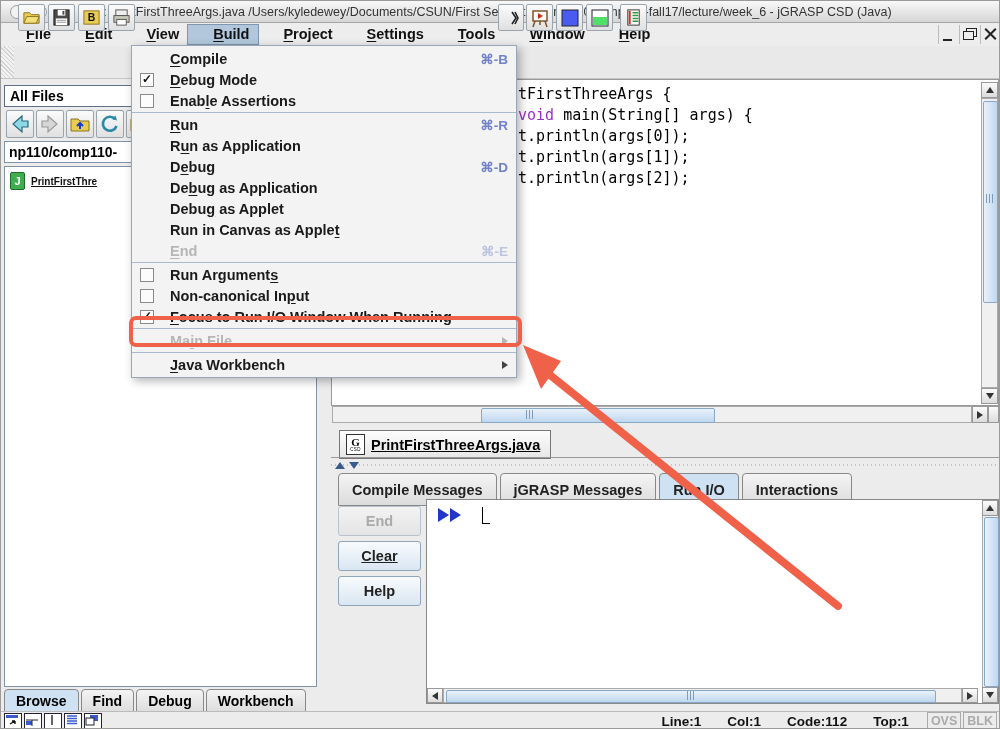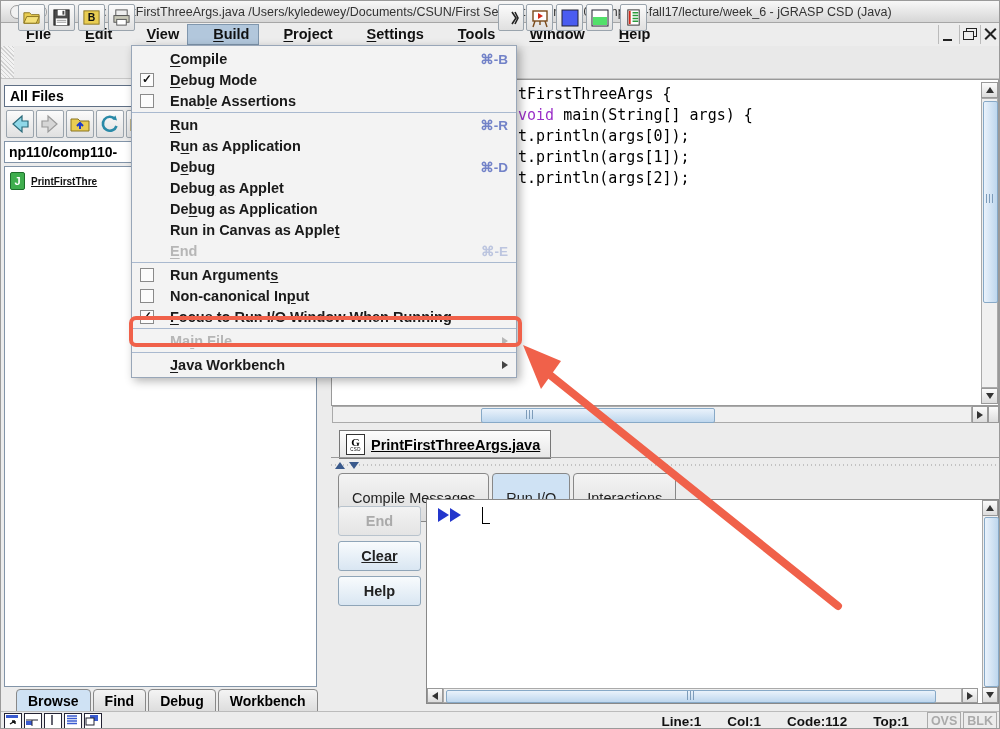--- a/index.html
+++ b/index.html
@@ -77,38 +77,38 @@
   
   .hsplitter{left:330px;top:458px;width:670px;height:13px;background:#ececec;
      background-image:repeating-linear-gradient(90deg,#c2c2c2 0 1px,transparent 1px 4px);
      background-size:100% 2px;background-position:0 5px;background-repeat:no-repeat;}
   .split-tris{left:334px;top:461px;display:flex;gap:4px;position:absolute;}
   .split-tris .t1{border-left:5px solid transparent;border-right:5px solid transparent;border-bottom:7px solid #3a5a8c;}
   .split-tris .t2{border-left:5px solid transparent;border-right:5px solid transparent;border-top:7px solid #3a5a8c;}
 
   
   .btabs{left:337px;top:472px;display:flex;align-items:flex-end;position:absolute;}
-  .btab{height:23px;padding:12px 13px;border:1px solid #888;border-radius:4px 4px 0 0;margin-right:3px;
-        background:linear-gradient(#f4f4f4,#dcdcdc);font-weight:normal;font-size:14.5px;color:#222;
+  .btab{height:23px;padding:4px 13px;border:1px solid #888;border-radius:4px 4px 0 0;margin-right:3px;
+        background:linear-gradient(#f4f4f4,#dcdcdc);font-weight:bold;font-size:14.5px;color:#222;
         display:flex;align-items:center;}
   .btab.sel{background:#cfe2f4;}
   .pbtn{left:337px;width:81px;height:28px;border:1px solid #8fa5b8;border-radius:3px;
         background:linear-gradient(#f8fbfd,#d9e6f2);font-weight:bold;font-size:14.5px;color:#222;
         display:flex;align-items:center;justify-content:center;position:absolute;}
   .pbtn.disabled{color:#aaa;background:linear-gradient(#f3f3f3,#e4e4e4);border-color:#b8c3cd;}
   .io{left:425px;top:498px;width:573px;height:205px;background:#fff;border:1px solid #888;}
   .io-play{left:437px;top:507px;display:flex;gap:1px;position:absolute;}
   .io-play b{border-top:7px solid transparent;border-bottom:7px solid transparent;border-left:11px solid #2336cc;width:0;height:0;display:block;}
   .io-caret{left:481px;top:506px;width:7px;height:16px;border-left:1.5px solid #000;border-bottom:1.5px solid #000;position:absolute;}
 
   
   .stabs{left:3px;top:688px;display:flex;align-items:flex-end;position:absolute;}
   .stab{height:22px;padding:0 11px;border:1px solid #888;border-radius:4px 4px 0 0;margin-right:2px;
         background:linear-gradient(#f4f4f4,#dcdcdc);font-weight:bold;font-size:14px;display:flex;align-items:center;}
-  .stab.sel{background:#cfe2f4;margin-left:12px;}
+  .stab.sel{background:#cfe2f4;}
 
   
   .statusbar{left:0;top:710px;width:1000px;height:19px;background:#ececec;border-top:1px solid #bbb;
              display:flex;align-items:center;font-weight:bold;font-size:13.5px;color:#111;}
   .st-icons{display:flex;gap:2px;margin-left:3px;}
   .sico{width:16px;height:14px;background:#fff;border:1px solid #223;position:relative;}
   .st-fields{margin-left:auto;display:flex;gap:26px;margin-right:18px;}
   .flagbox{border:1px solid #aaa;color:#aaa;font-size:12.5px;padding:0 3px;height:16px;display:flex;align-items:center;}
   .flags{display:flex;gap:2px;margin-right:4px;}
 
@@ -310,20 +310,21 @@
   <div class="abs tabline"></div>
 
   <div class="abs hsplitter"></div>
   <div class="split-tris">
       <span class="t1 tri"></span>
       <span class="t2 tri"></span>
     </div>
 
   <div class="btabs" id="bottom-tabs">
       <div class="btab">Compile Messages</div>
+      <div class="btab">jGRASP Messages</div>
       <div class="btab sel">Run I/O</div>
       <div class="btab">Interactions</div>
     </div>
   <div id="io-buttons">
       <div class="pbtn disabled" style="top: 505px;">End</div>
       <div class="pbtn" style="top: 540px; text-decoration: underline;">Clear</div>
       <div class="pbtn" style="top: 575px;">Help</div>
     </div>
   <div class="abs io"></div>
   <div class="io-play">
@@ -431,26 +432,26 @@
         <span class="spring"></span>
       </div>
       <div class="mi">
         <span class="gutter"></span>
         <span class="lbl">D<u>e</u>bug</span>
         <span class="spring"></span>
         <span class="sc">⌘-D</span>
       </div>
       <div class="mi">
         <span class="gutter"></span>
+        <span class="lbl">De<u>b</u>ug as Application</span>
+        <span class="spring"></span>
+      </div>
+      <div class="mi">
+        <span class="gutter"></span>
         <span class="lbl">Debu<u>g</u> as Applet</span>
-        <span class="spring"></span>
-      </div>
-      <div class="mi">
-        <span class="gutter"></span>
-        <span class="lbl">De<u>b</u>ug as Application</span>
         <span class="spring"></span>
       </div>
       <div class="mi">
         <span class="gutter"></span>
         <span class="lbl">Run in Canvas as Apple<u>t</u></span>
         <span class="spring"></span>
       </div>
       <div class="mi dis">
         <span class="gutter"></span>
         <span class="lbl"><u>E</u>nd</span>

